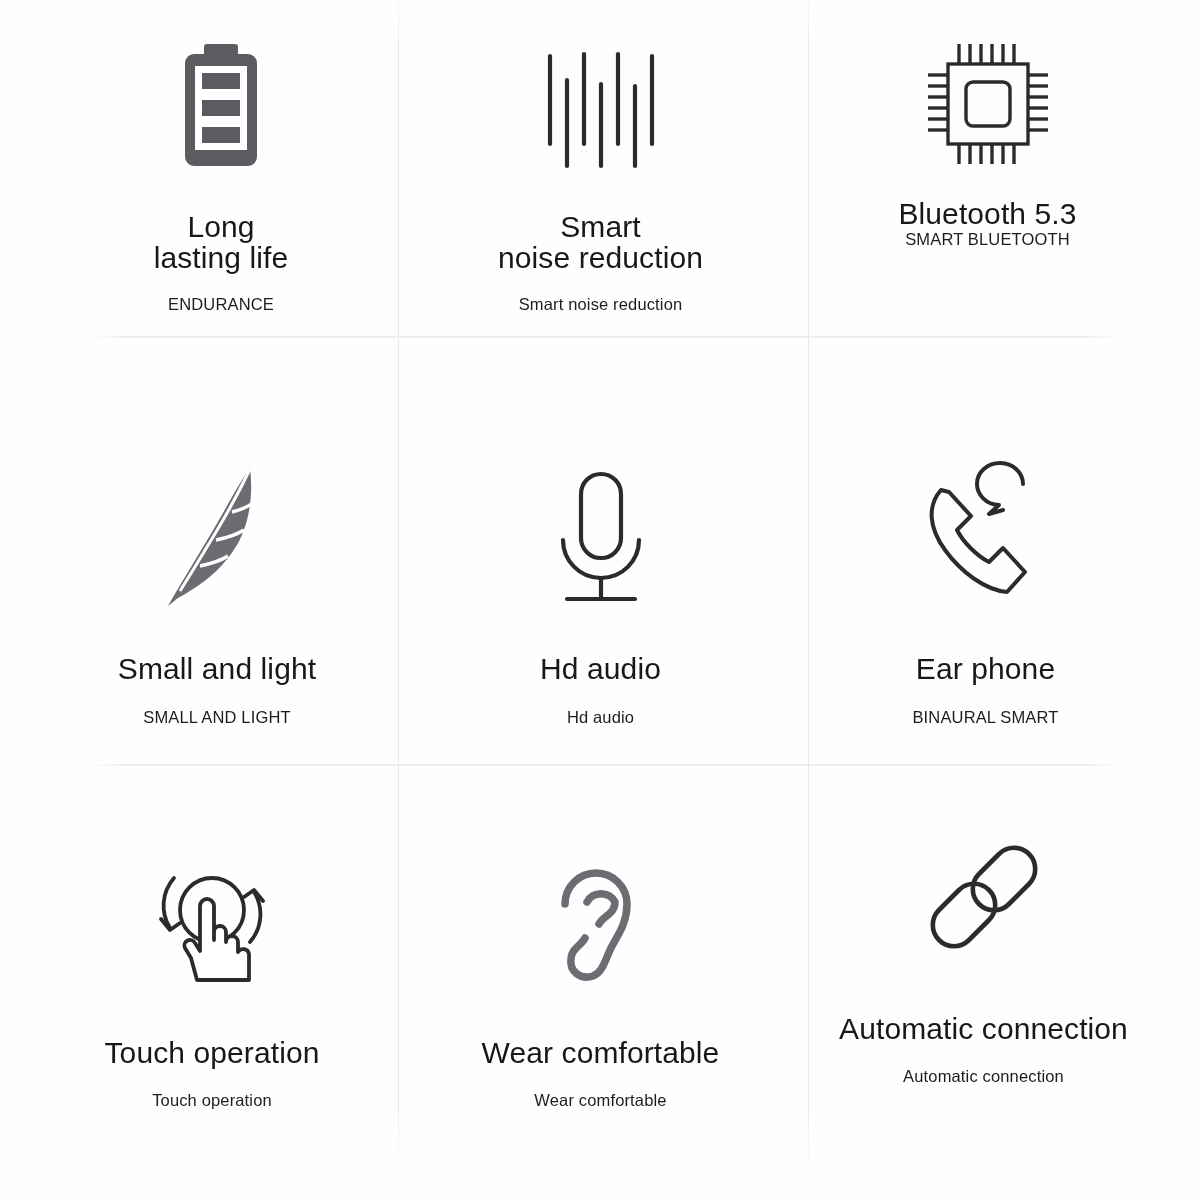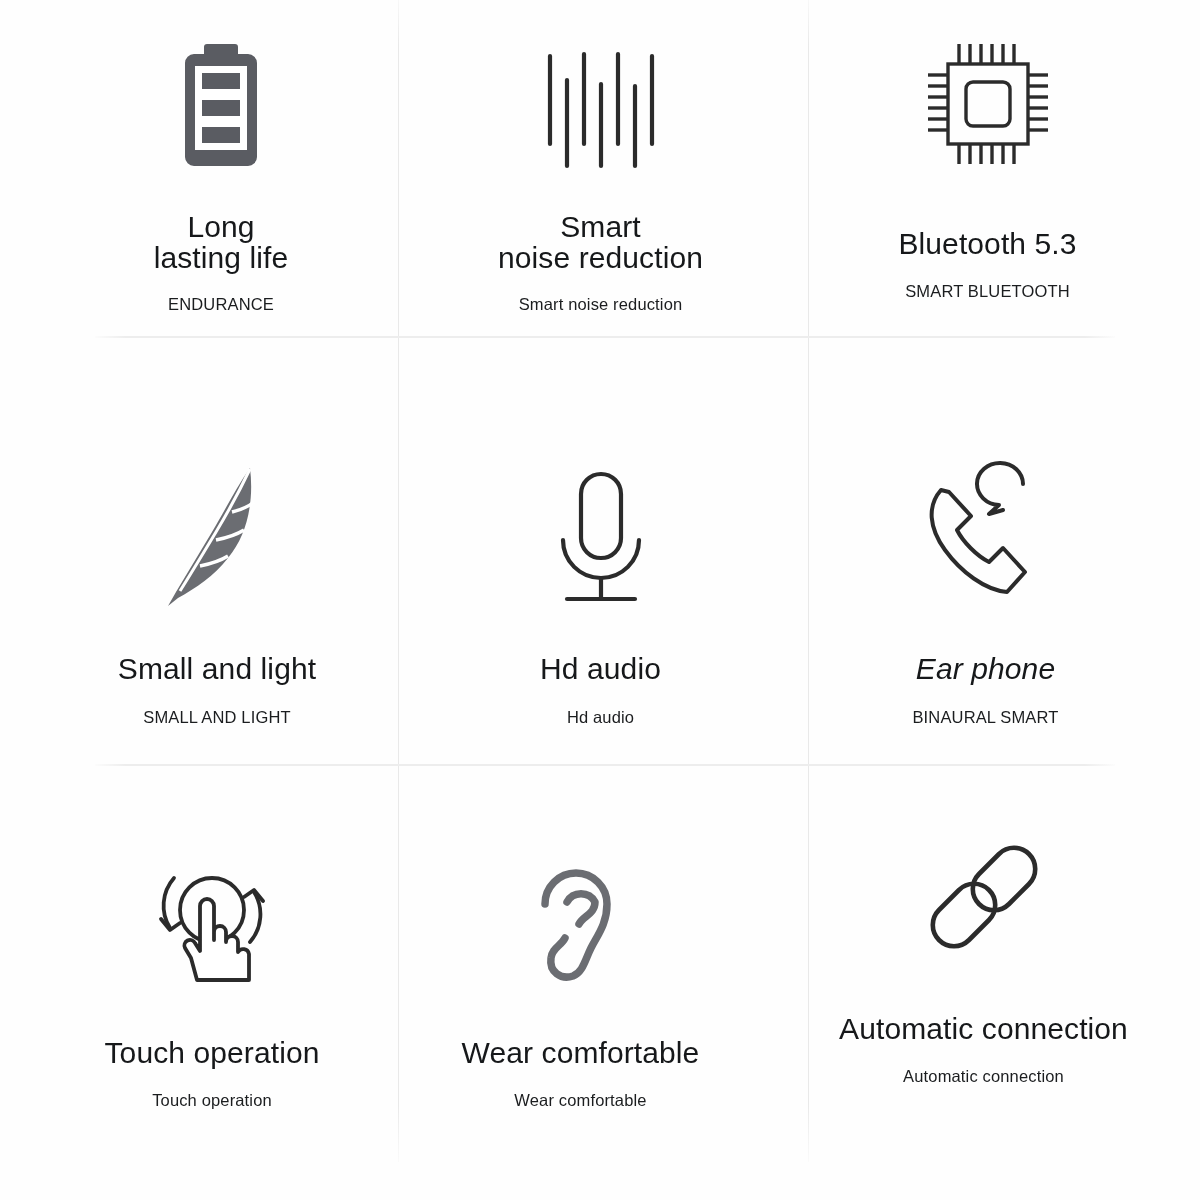--- a/index.html
+++ b/index.html
@@ -91,46 +91,46 @@
   #cell-0 .title    { margin-top: 42px; }
   #cell-0 .subtitle { margin-top: 22px; }
 
   #cell-1 { left: 398px; top: 30px;  width: 405px; }
   #cell-1 .icon-box { height: 140px; }
   #cell-1 .title    { margin-top: 42px; }
   #cell-1 .subtitle { margin-top: 22px; }
 
   #cell-2 { left: 790px; top: 30px;  width: 395px; }
   #cell-2 .icon-box { height: 140px; }
-  #cell-2 .title    { margin-top: 59px; }
-  #cell-2 .subtitle { margin-top: 22px; }
+  #cell-2 .title    { margin-top: 29px; }
+  #cell-2 .subtitle { }
 
   
   #cell-3 { left: 18px;  top: 440px; width: 398px; }
   #cell-3 .icon-box { height: 170px; }
   #cell-3 .title    { margin-top: 44px; }
   #cell-3 .subtitle { margin-top: 23px; }
 
   #cell-4 { left: 398px; top: 440px; width: 405px; }
   #cell-4 .icon-box { height: 170px; }
   #cell-4 .title    { margin-top: 44px; }
   #cell-4 .subtitle { margin-top: 23px; }
 
   #cell-5 { left: 788px; top: 440px; width: 395px; }
   #cell-5 .icon-box { height: 170px; }
-  #cell-5 .title    { margin-top: 44px; font-style: italic; }
+  #cell-5 .title    { margin-top: 44px; }
   #cell-5 .subtitle { margin-top: 23px; }
 
   
   #cell-6 { left: 13px;  top: 848px; width: 398px; }
   #cell-6 .icon-box { height: 140px; }
   #cell-6 .title    { margin-top: 50px; }
   #cell-6 .subtitle { margin-top: 22px; }
 
-  #cell-7 { left: 378px; top: 848px; width: 405px; }
+  #cell-7 { left: 398px; top: 848px; width: 405px; }
   #cell-7 .icon-box { height: 140px; }
   #cell-7 .title    { margin-top: 50px; }
   #cell-7 .subtitle { margin-top: 22px; }
 
   #cell-8 { left: 786px; top: 824px; width: 395px; }
   #cell-8 .icon-box { height: 140px; }
   #cell-8 .title    { margin-top: 50px; }
   #cell-8 .subtitle { margin-top: 22px; }
 
   svg { display: block; overflow: visible; }

